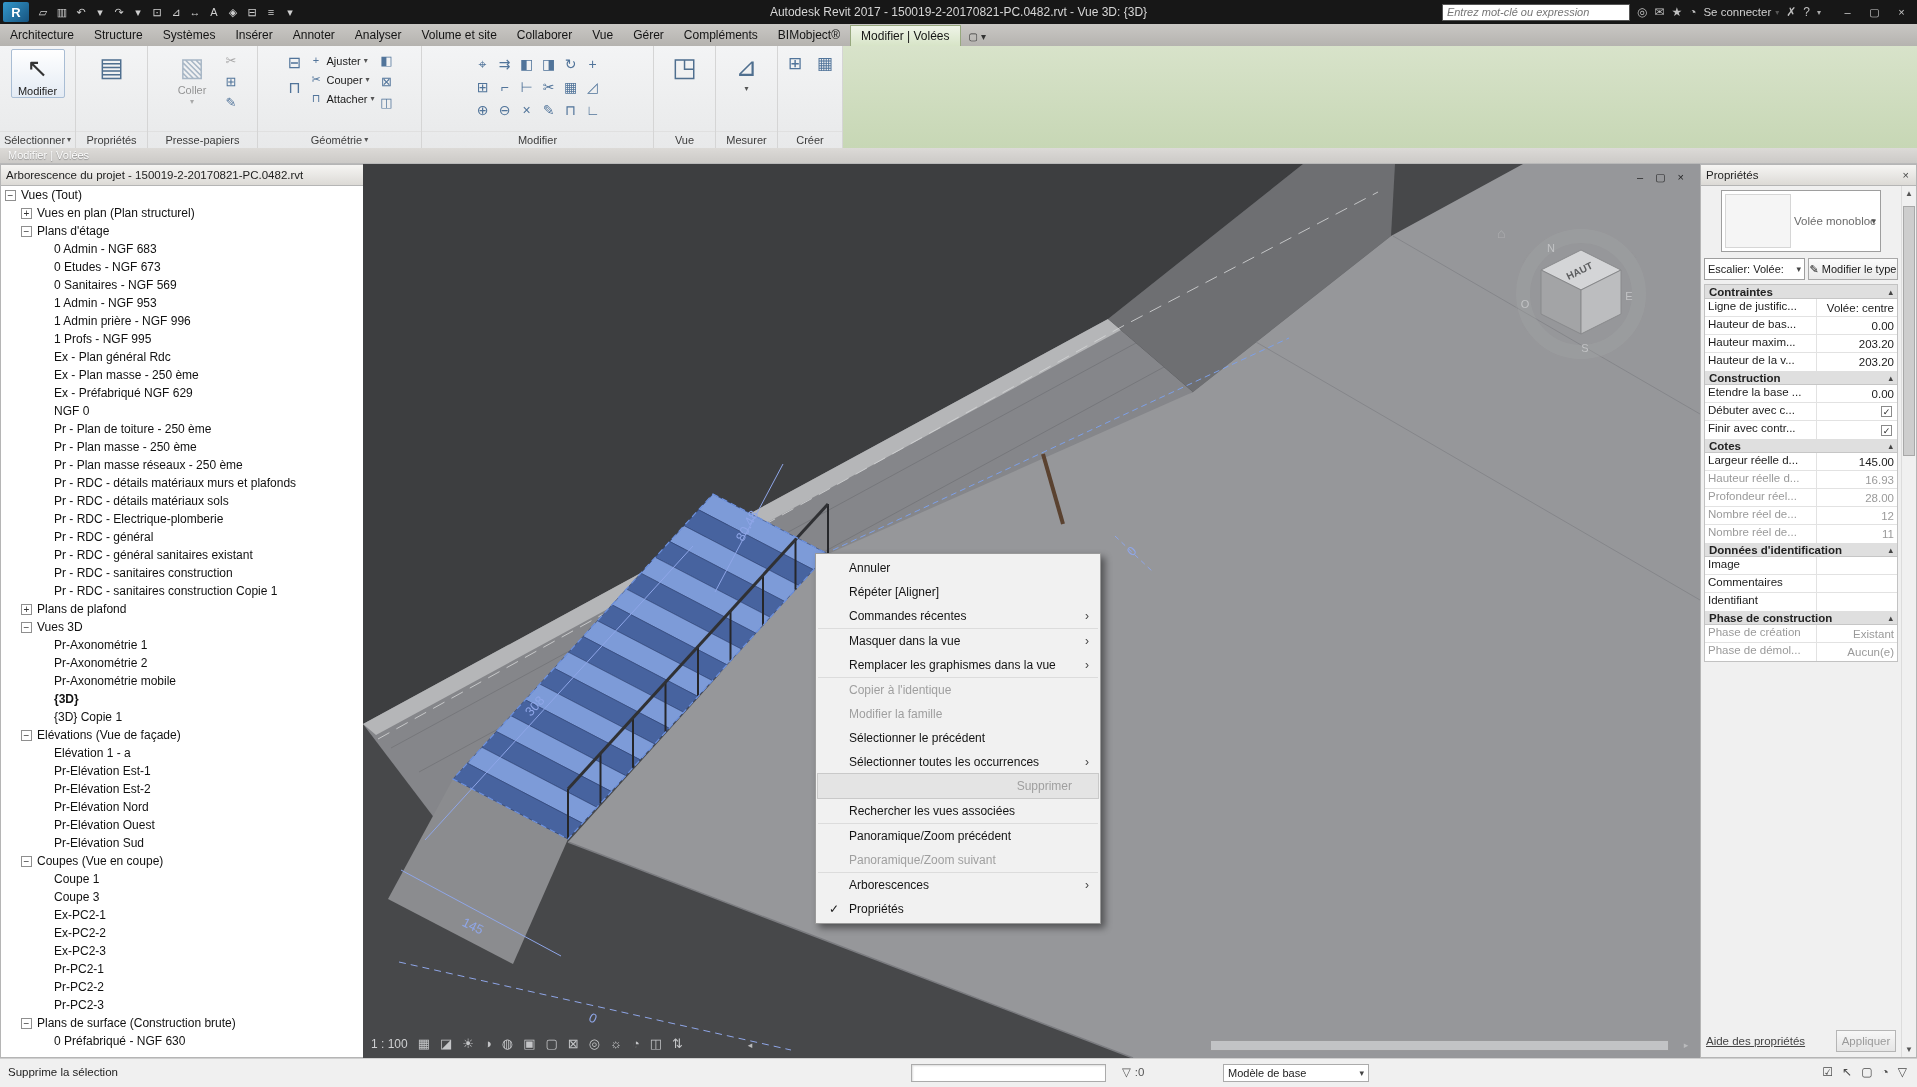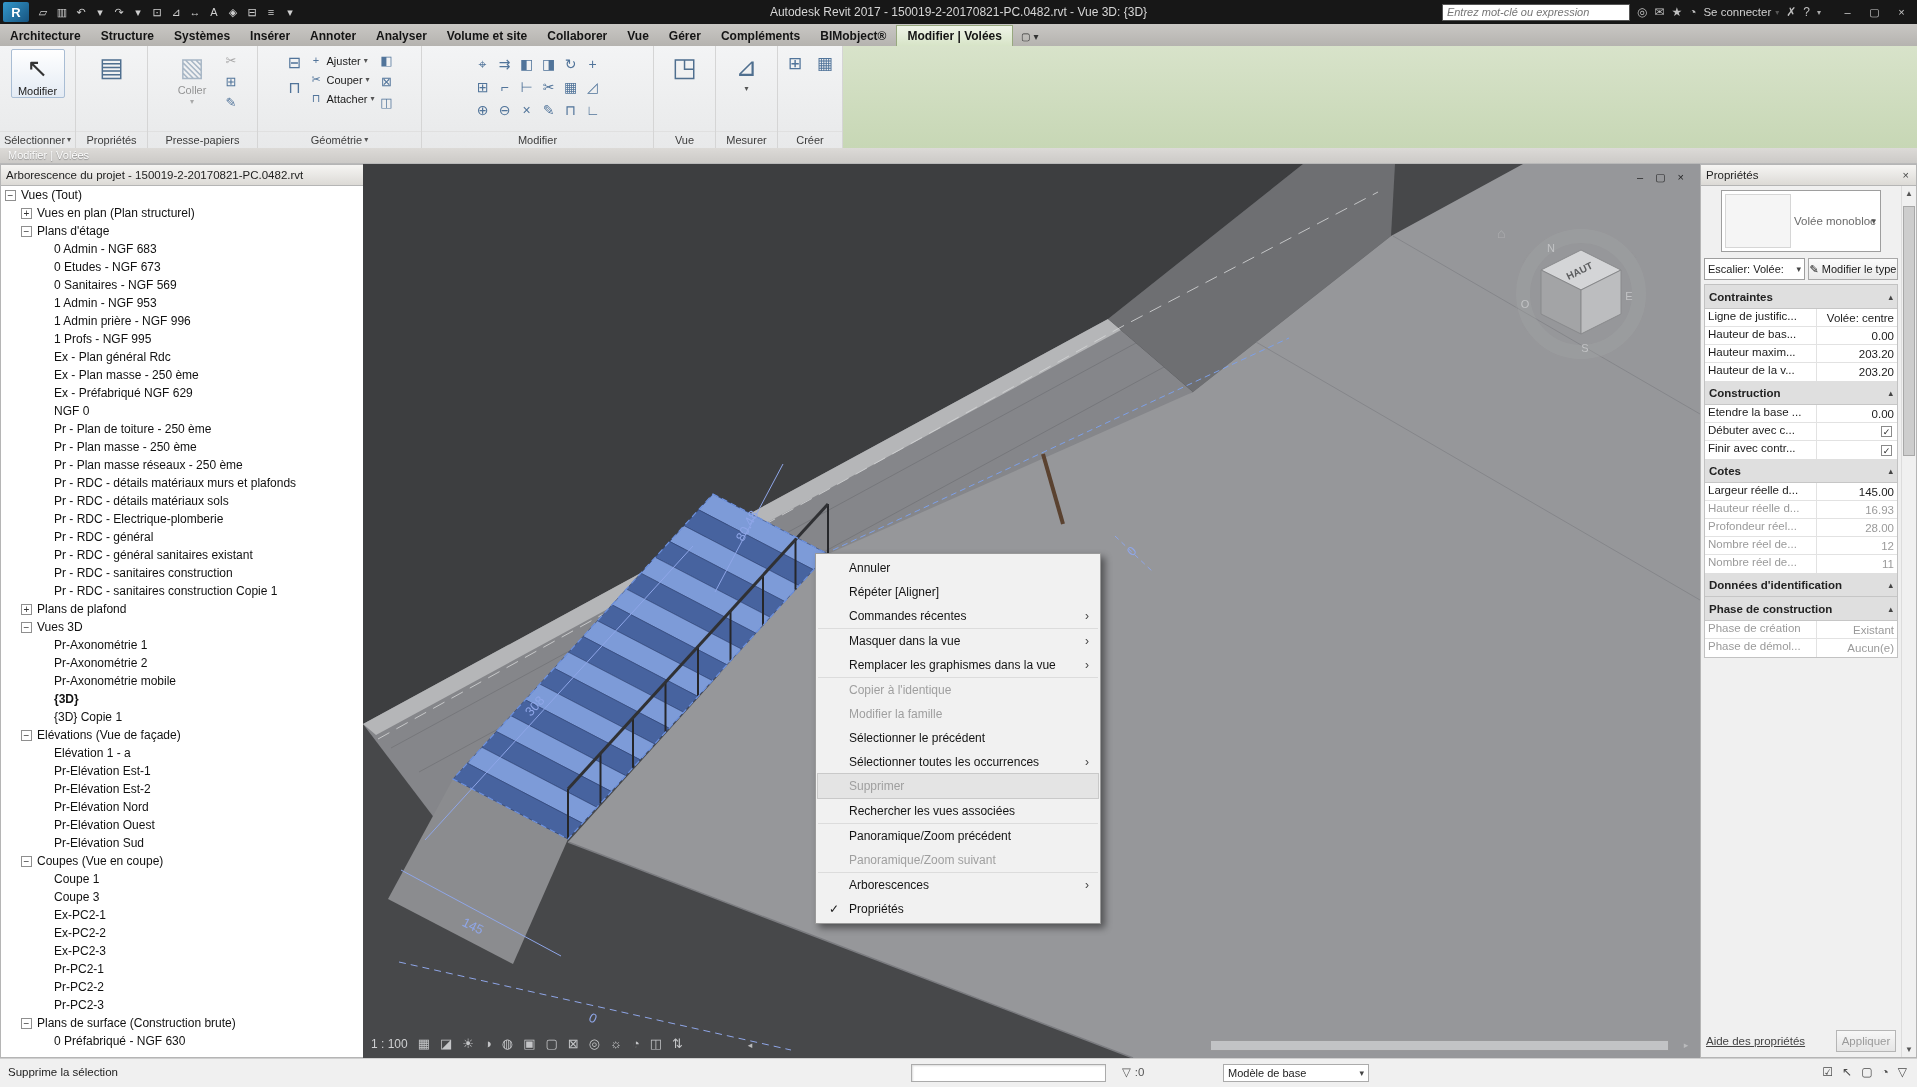--- a/index.html
+++ b/index.html
@@ -82,39 +82,39 @@
   .hscroll{position:absolute;left:380px;bottom:6px;width:950px;height:13px;z-index:3;}
   .hs-arrow{position:absolute;top:0;width:14px;height:13px;color:#b9babc;font-size:9px;line-height:13px;text-align:center;}
   .hs-left{left:0}.hs-right{right:0}
   .hthumb{position:absolute;left:467px;width:459px;top:1px;height:11px;background:#c2c3c5;border:1px solid #98989a;}
 
   
   .context-menu{position:absolute;left:452px;top:389px;width:286px;background:#f1f1f1;border:1px solid #9a9a9a;box-shadow:4px 4px 7px rgba(0,0,0,.45);padding:2px;font-size:12px;color:#141414;z-index:10;}
   .menu-group + .menu-group{border-top:1px solid #dcdcdc;}
   .menu-item{position:relative;height:24px;line-height:24px;padding:0 26px 0 31px;white-space:nowrap;}
   .menu-item.disabled{color:#9f9f9f;}
-  .menu-item.highlight{background:#e4e4e4;outline:1px solid #c9c9c9;}
+  .menu-item.highlight{background:#e4e4e4;outline:1px solid #c9c9c9;text-align:right;}
   .menu-check{position:absolute;left:8px;top:0;width:16px;text-align:center;color:#222;}
   .menu-check:empty{display:none;}
   .menu-arrow{position:absolute;right:9px;top:0;color:#444;}
   .menu-arrow:empty{display:none;}
 
   
   .props{position:absolute;right:0;top:0;width:217px;height:100%;background:#f0f0f0;border:1px solid #b5b5b5;}
   .props-inner{position:absolute;left:0;top:21px;right:15px;bottom:0;}
   .type-selector{margin:4px 20px 0;height:62px;background:#fff;border:1px solid #9e9e9e;display:flex;align-items:center;position:relative;}
   .type-thumb{width:66px;height:54px;margin:3px;background:#f5f5f5;border:1px solid #d6d6d6;}
   .type-name{font-size:11.5px;color:#6b6b6b;white-space:nowrap;}
   .type-dd{position:absolute;right:4px;top:50%;transform:translateY(-50%);font-size:9px;color:#555;}
   .combo-row{display:flex;margin:6px 3px 4px;gap:3px;height:22px;}
   .combo{flex:1;background:#fff;border:1px solid #9e9e9e;font-size:11px;display:flex;align-items:center;padding:0 3px;white-space:nowrap;}
   .combo .dd{margin-left:auto;font-size:9px;color:#444;}
   .modtype-btn{width:90px;background:linear-gradient(#fbfbfb,#e9e9e9);border:1px solid #a8a8a8;font-size:11px;display:flex;align-items:center;justify-content:center;gap:3px;white-space:nowrap;}
   .grid{margin:2px 3px 0;border:1px solid #c2c2c2;background:#fff;}
-  .sec-header{height:24px;background:#dfdfdf;border-bottom:1px solid #c6c6c6;font-size:11.5px;font-weight:bold;color:#222;display:flex;align-items:center;padding:0 4px;white-space:nowrap;}
+  .sec-header{height:14px;background:#dfdfdf;border-bottom:1px solid #c6c6c6;font-size:11.5px;font-weight:bold;color:#222;display:flex;align-items:center;padding:0 4px;white-space:nowrap;}
   .sec-arrow{margin-left:auto;font-size:9px;color:#444;font-weight:normal;}
   .prop-row{display:flex;height:18px;border-bottom:1px solid #e2e2e2;font-size:11.5px;}
   .prop-row:last-child{border-bottom:none;}
   .prop-label{width:112px;border-right:1px solid #e2e2e2;padding:1px 3px;white-space:nowrap;overflow:hidden;}
   .prop-value{flex:1;padding:1px 3px;white-space:nowrap;overflow:hidden;display:flex;align-items:center;gap:2px;justify-content:flex-end;}
   .prop-row.ro{color:#9a9a9a;}
   .prop-check{width:11px;height:11px;border:1px solid #8a8a8a;font-size:9px;line-height:10px;text-align:center;color:#222;background:#fff;}
   .prop-check:empty{display:none;}
   .props-bottom{position:absolute;left:0;right:0;bottom:5px;display:flex;align-items:center;padding:0 5px;}
   .props-help{font-size:11.5px;color:#444;text-decoration:underline;white-space:nowrap;}
@@ -187,21 +187,21 @@
       <span class="win-btns">
 
       <span class="win-btn">–</span>
           <span class="win-btn">▢</span>
           <span class="win-btn">×</span>
         </span>
     </div>
   </div>
 
   <div class="tabsrow">
-    <span style="display:flex;align-items:center;font-weight:bold;">
+    <span style="display:flex;align-items:flex-start;">
 
     <span class="tab">Architecture</span>
         <span class="tab">Structure</span>
         <span class="tab">Systèmes</span>
         <span class="tab">Insérer</span>
         <span class="tab">Annoter</span>
         <span class="tab">Analyser</span>
         <span class="tab">Volume et site</span>
         <span class="tab">Collaborer</span>
         <span class="tab">Vue</span>
@@ -1023,20 +1023,46 @@
                     </span>
                   </div>
                 </div>
             </div>
 
             <div>
               <div class="sec-header">
                 <span>Données d'identification</span>
                 <span class="sec-arrow">▴</span>
               </div>
+              <div>
+
+                  <div class="prop-row">
+                    <span class="prop-label">Image</span>
+                    <span class="prop-value">
+
+                      <span></span>
+                    </span>
+                  </div>
+
+                  <div class="prop-row">
+                    <span class="prop-label">Commentaires</span>
+                    <span class="prop-value">
+
+                      <span></span>
+                    </span>
+                  </div>
+
+                  <div class="prop-row">
+                    <span class="prop-label">Identifiant</span>
+                    <span class="prop-value">
+
+                      <span></span>
+                    </span>
+                  </div>
+                </div>
             </div>
 
             <div>
               <div class="sec-header">
                 <span>Phase de construction</span>
                 <span class="sec-arrow">▴</span>
               </div>
               <div>
 
                   <div class="prop-row ro">

